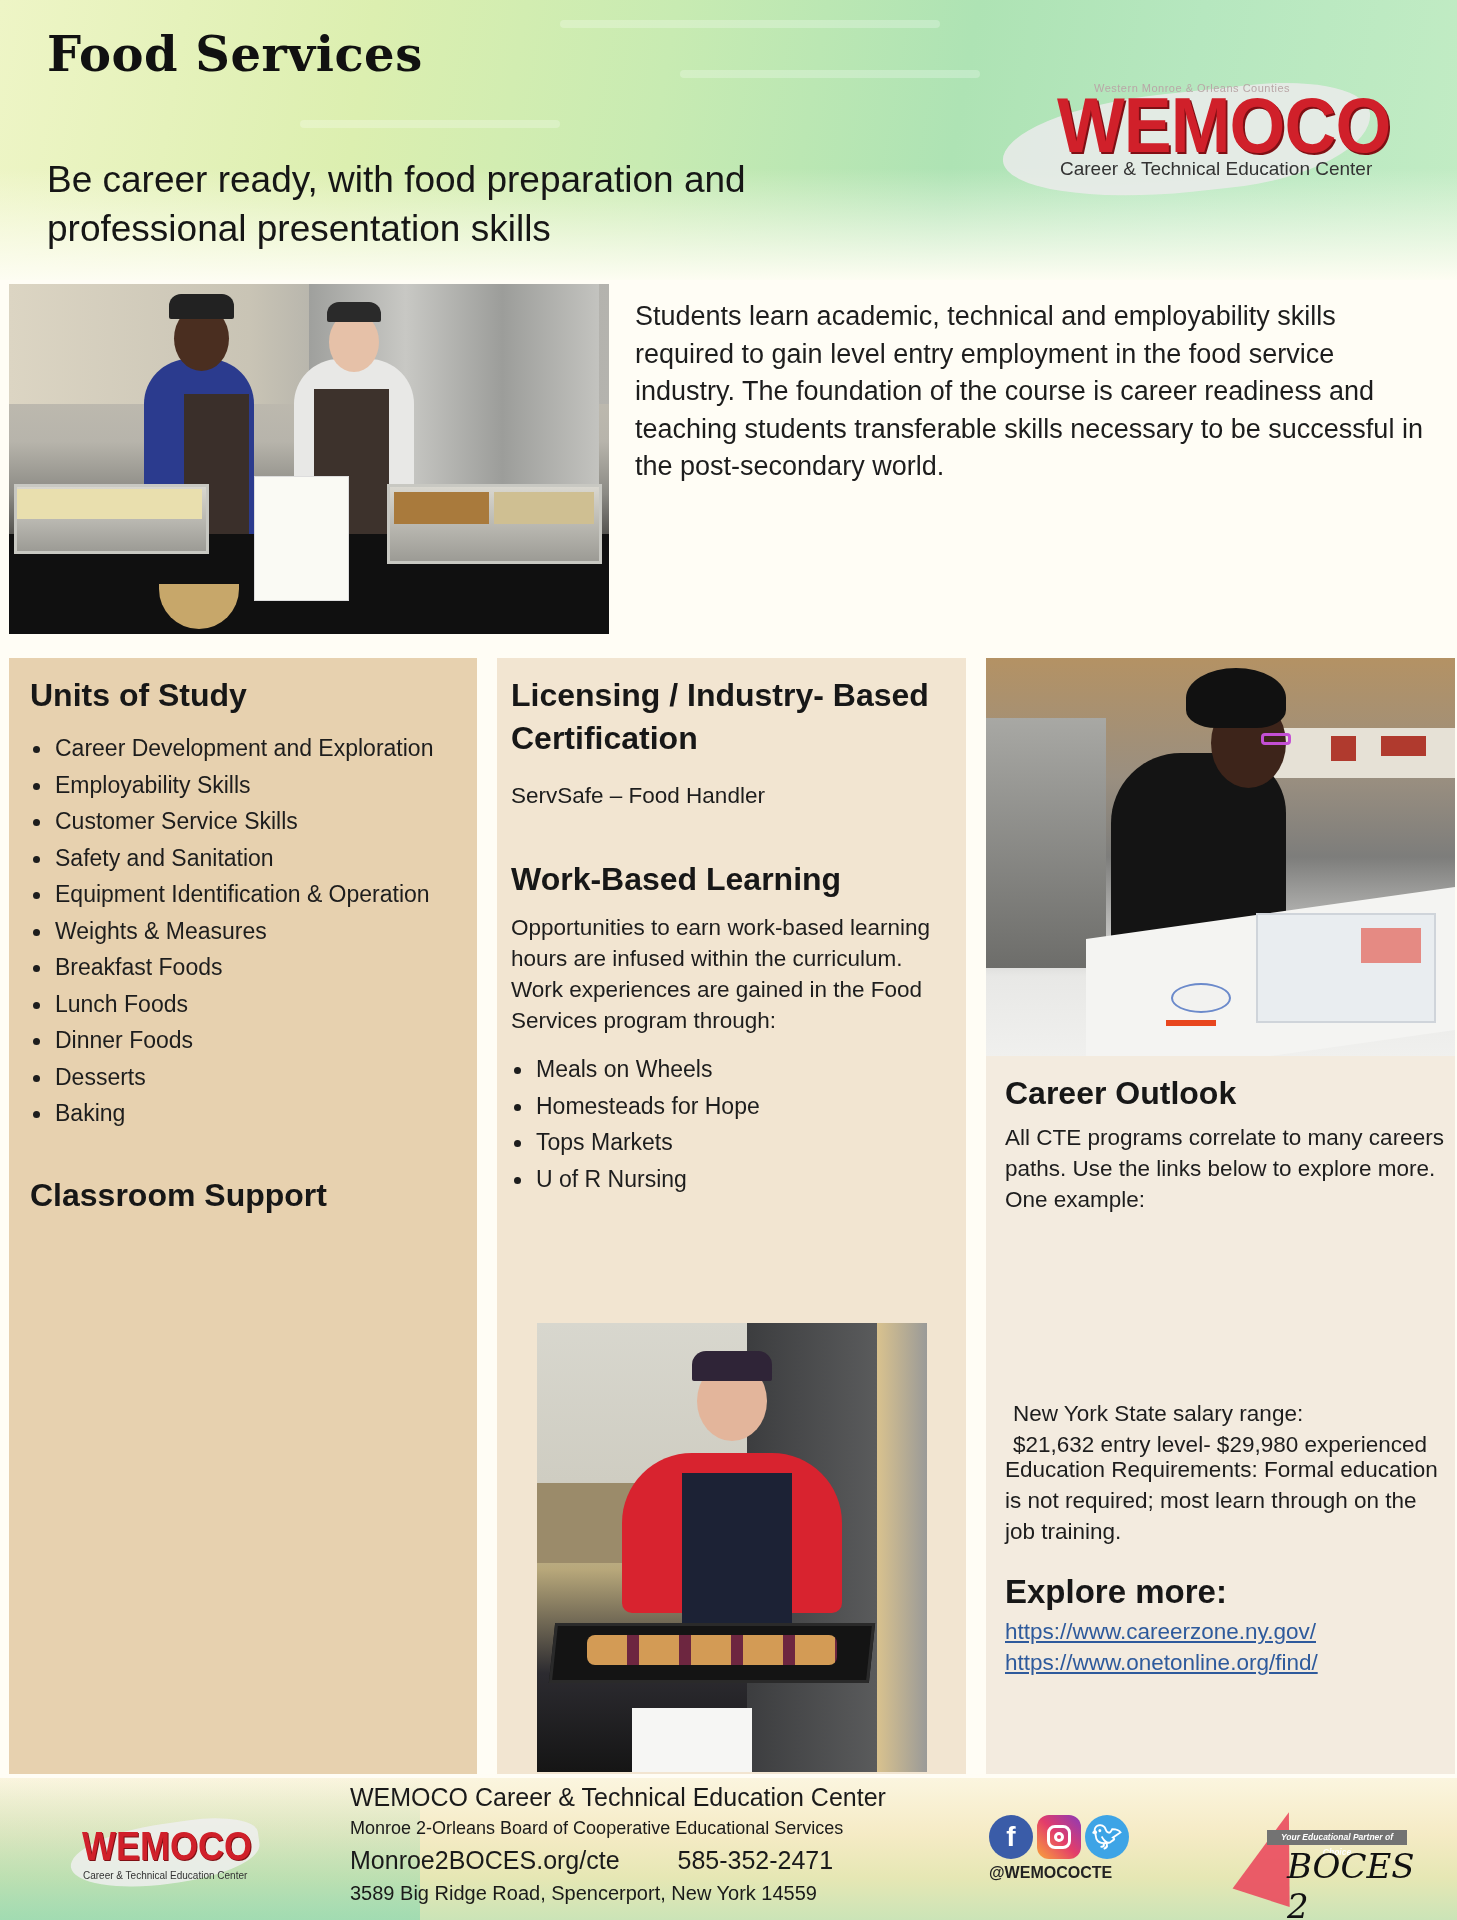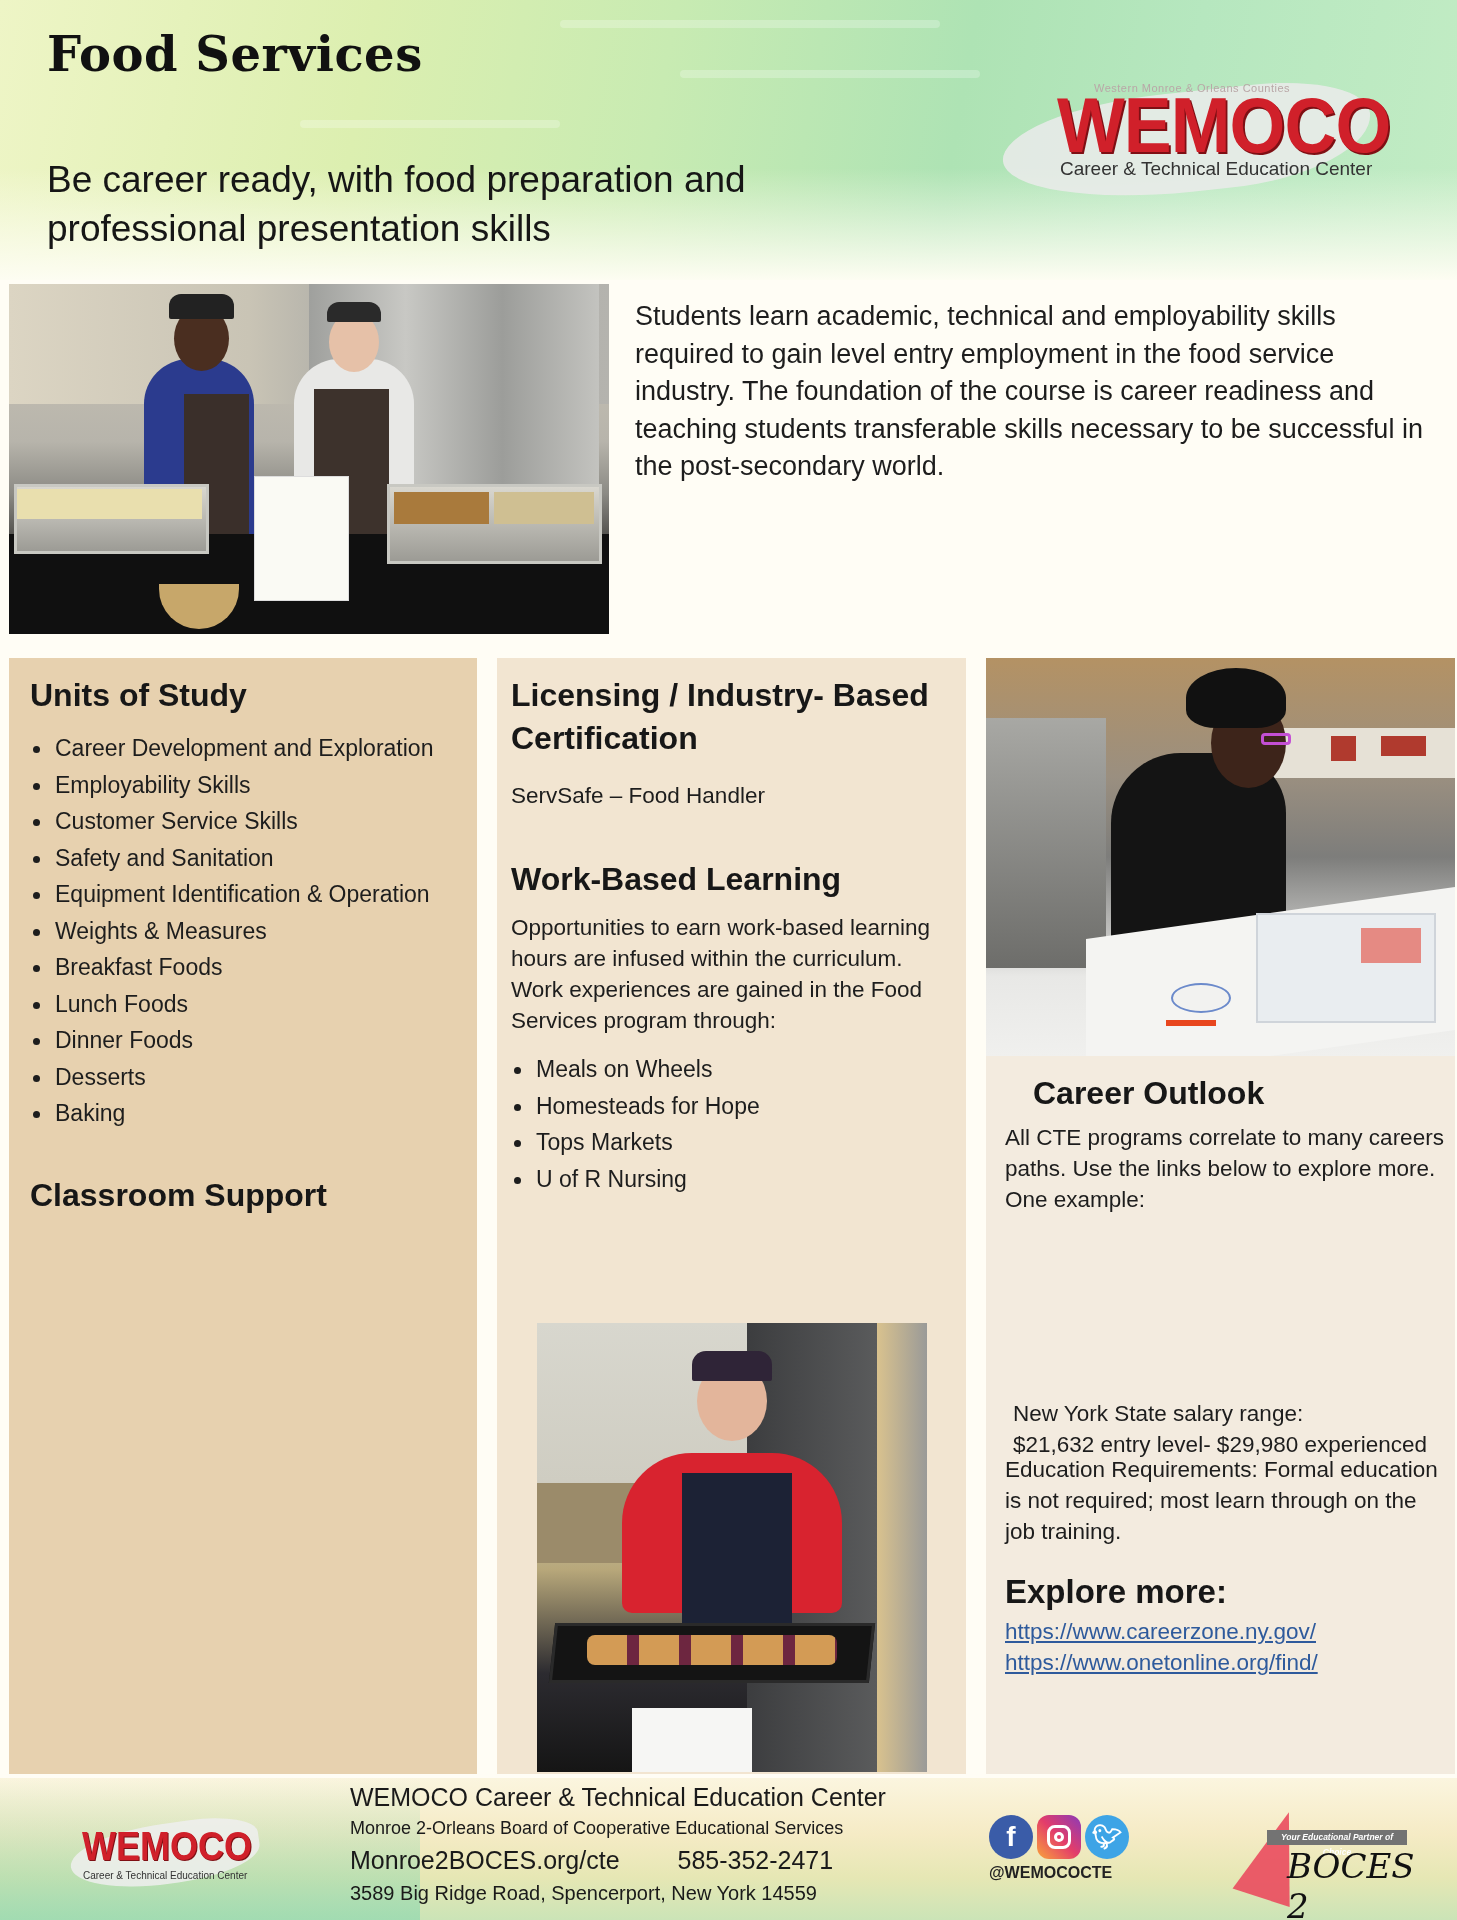--- a/index.html
+++ b/index.html
@@ -202,21 +202,21 @@
   <div class="abs" style="left:85px;top:130px;width:220px;height:160px;background:#d8232f;border-radius:70px 70px 10px 10px;"></div>
   <div class="abs" style="left:160px;top:38px;width:70px;height:80px;background:#e3b59b;border-radius:50%;"></div>
   <div class="abs" style="left:155px;top:28px;width:80px;height:30px;background:#2f2437;border-radius:14px 14px 2px 2px;"></div>
   <div class="abs" style="left:145px;top:150px;width:110px;height:170px;background:#1c2235;"></div>
   <div class="abs" style="left:15px;top:300px;width:320px;height:60px;background:#141414;border:3px solid #2a2a2a;transform:skewX(-6deg);"></div>
   <div class="abs" style="left:50px;top:312px;width:250px;height:30px;background:repeating-linear-gradient(90deg,#d39b55 0 40px,#6d2640 40px 52px);border-radius:8px;"></div>
   <div class="abs" style="left:95px;top:385px;width:120px;height:64px;background:#f6f6f4;"></div>
 </div>
 
 <div class="col col-3">
-  <h2 class="h2 abs" style="left:19px;top:414px;margin-left:28px;">Career Outlook</h2>
+  <h2 class="h2 abs" style="left:19px;top:414px;">Career Outlook</h2>
   <p class="p abs" style="left:19px;top:464px;width:440px;">All CTE programs correlate to many careers paths. Use the links below to explore more. One example:</p>
   <p class="p abs" style="left:19px;top:740px;width:450px;margin-left:8px;">
     <span style="display:block">New York State salary range:</span>
     <span style="display:block;white-space:nowrap">$21,632 entry level- $29,980 experienced</span>
   </p>
   <p class="p abs" style="left:19px;top:796px;width:440px;">Education Requirements: Formal education is not required; most learn through on the job training.</p>
   <h2 class="h2 abs" style="left:19px;top:912px;font-size:33px;">Explore more:</h2>
   <a class="p link abs" style="left:19px;top:958px;">https://www.careerzone.ny.gov/</a>
   <a class="p link abs" style="left:19px;top:989px;">https://www.onetonline.org/find/</a>
 </div>

